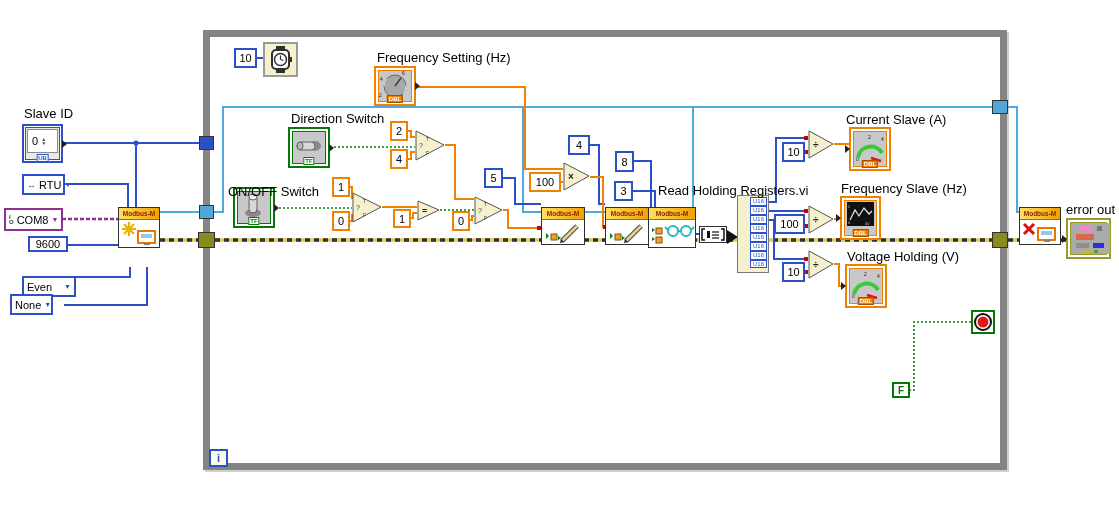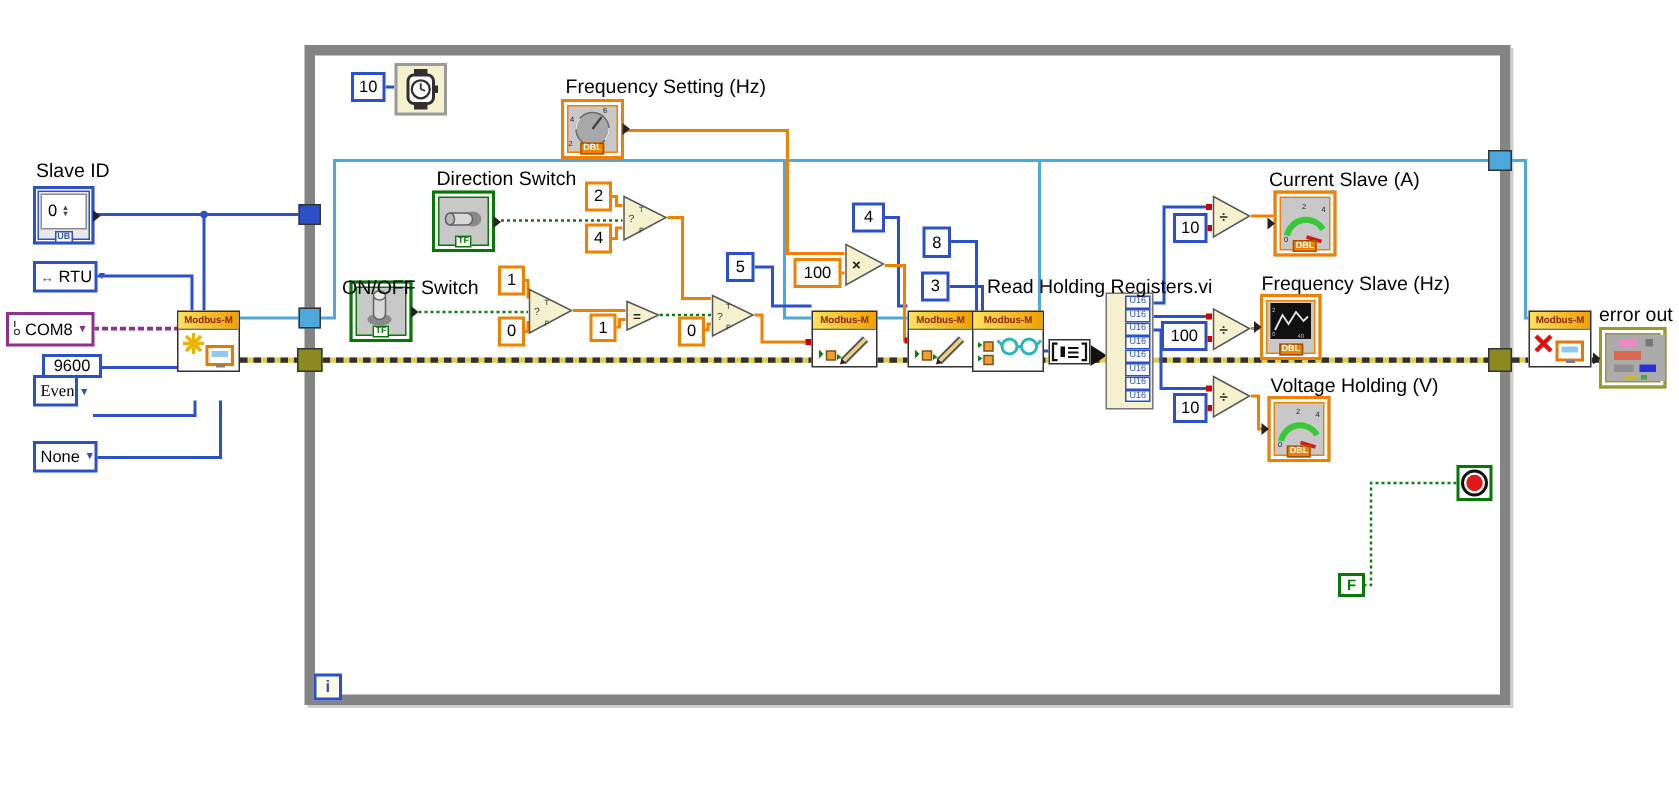--- a/index.html
+++ b/index.html
@@ -163,26 +163,26 @@
     </span>
     <span>COM8</span>
     <span class="dd">▼</span>
   </div>
 
   <div class="const" style="left:28px;top:236px;width:40px;height:16px;">
     <span>9600</span>
   </div>
 
 
-  <div class="combo" style="left:22px;top:250px;width:30px;height:21px;font-family:Liberation Serif, serif;">
+  <div class="combo" style="left:22px;top:276px;width:54px;height:21px;">
     <span>Even</span>
     <span class="dd">▼</span>
   </div>
 
-  <div class="combo" style="left:22px;top:294px;width:43px;height:21px;text-align:right;">
+  <div class="combo" style="left:10px;top:294px;width:43px;height:21px;text-align:right;">
     <span>None</span>
     <span class="dd">▼</span>
   </div>
 
   <div class="mblock" style="left:118px;top:207px;width:42px;height:41px;">
     <div class="mhead">Modbus-M</div>
     <div class="mbody">
       <svg width="40" height="28" viewBox="0 0 40 28">
         <g stroke="#E8B400" stroke-width="2.2">
           <line x1="10" y1="2" x2="10" y2="16"></line>

